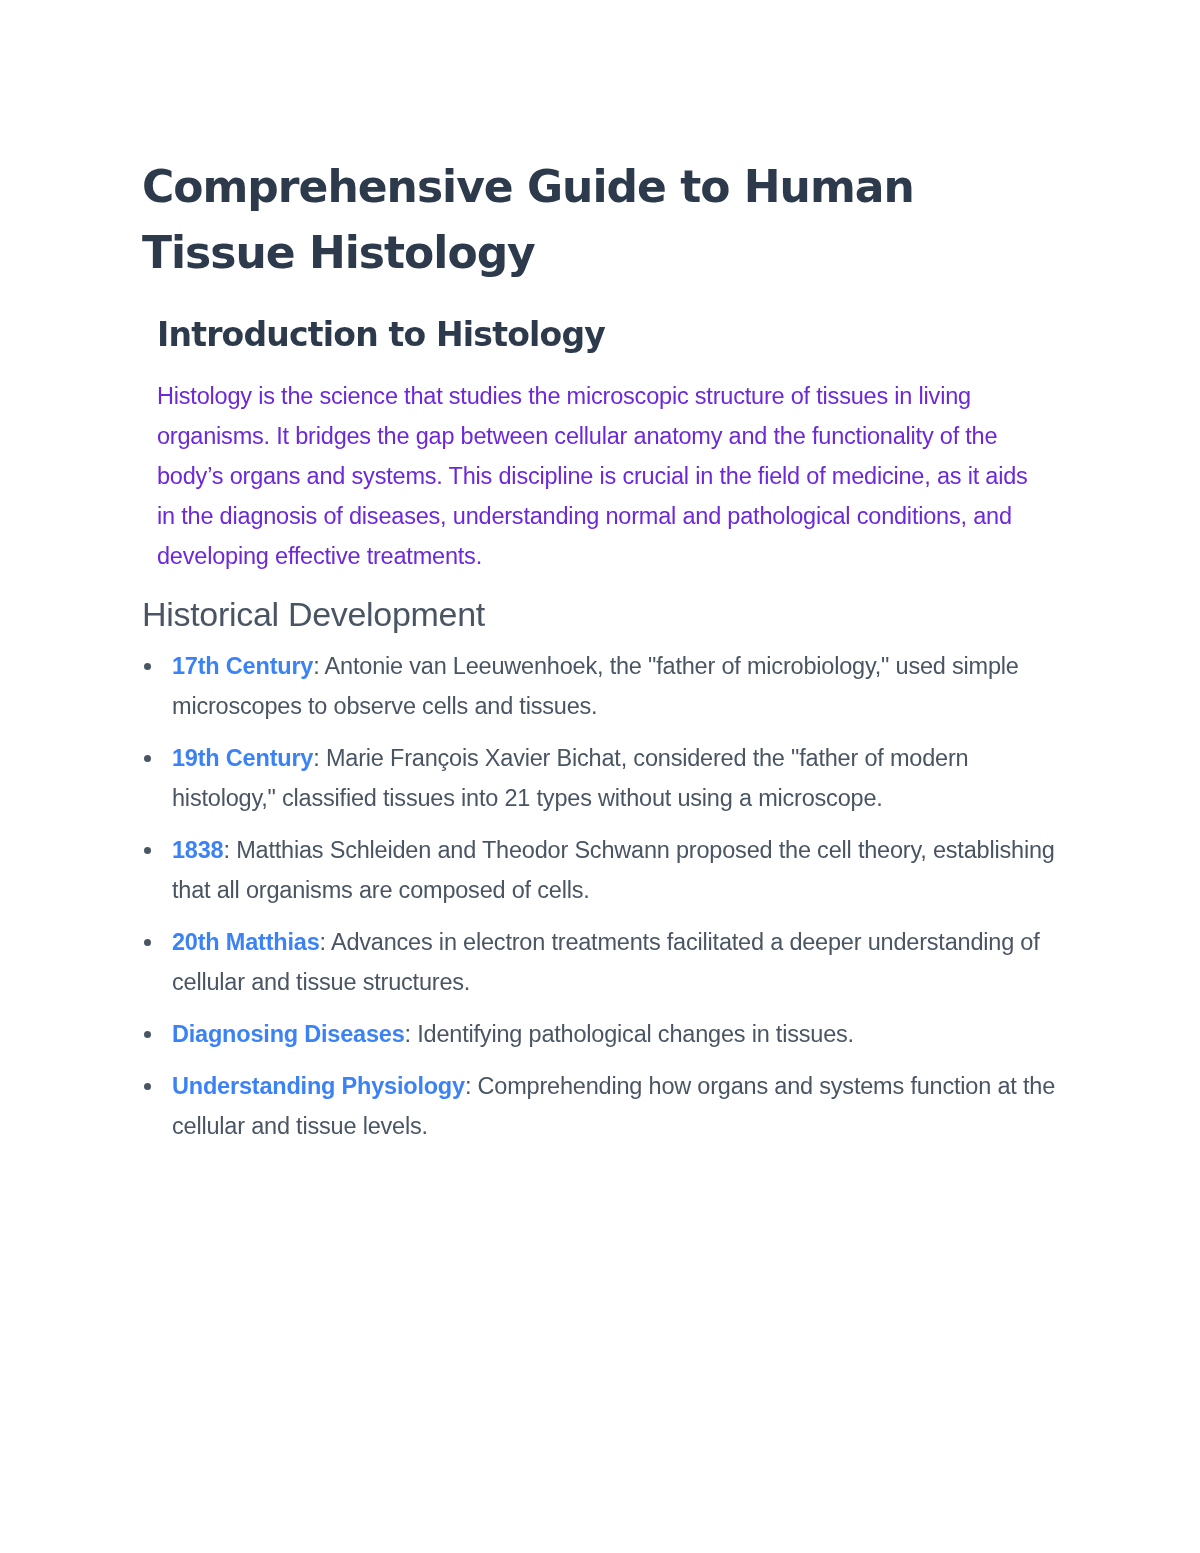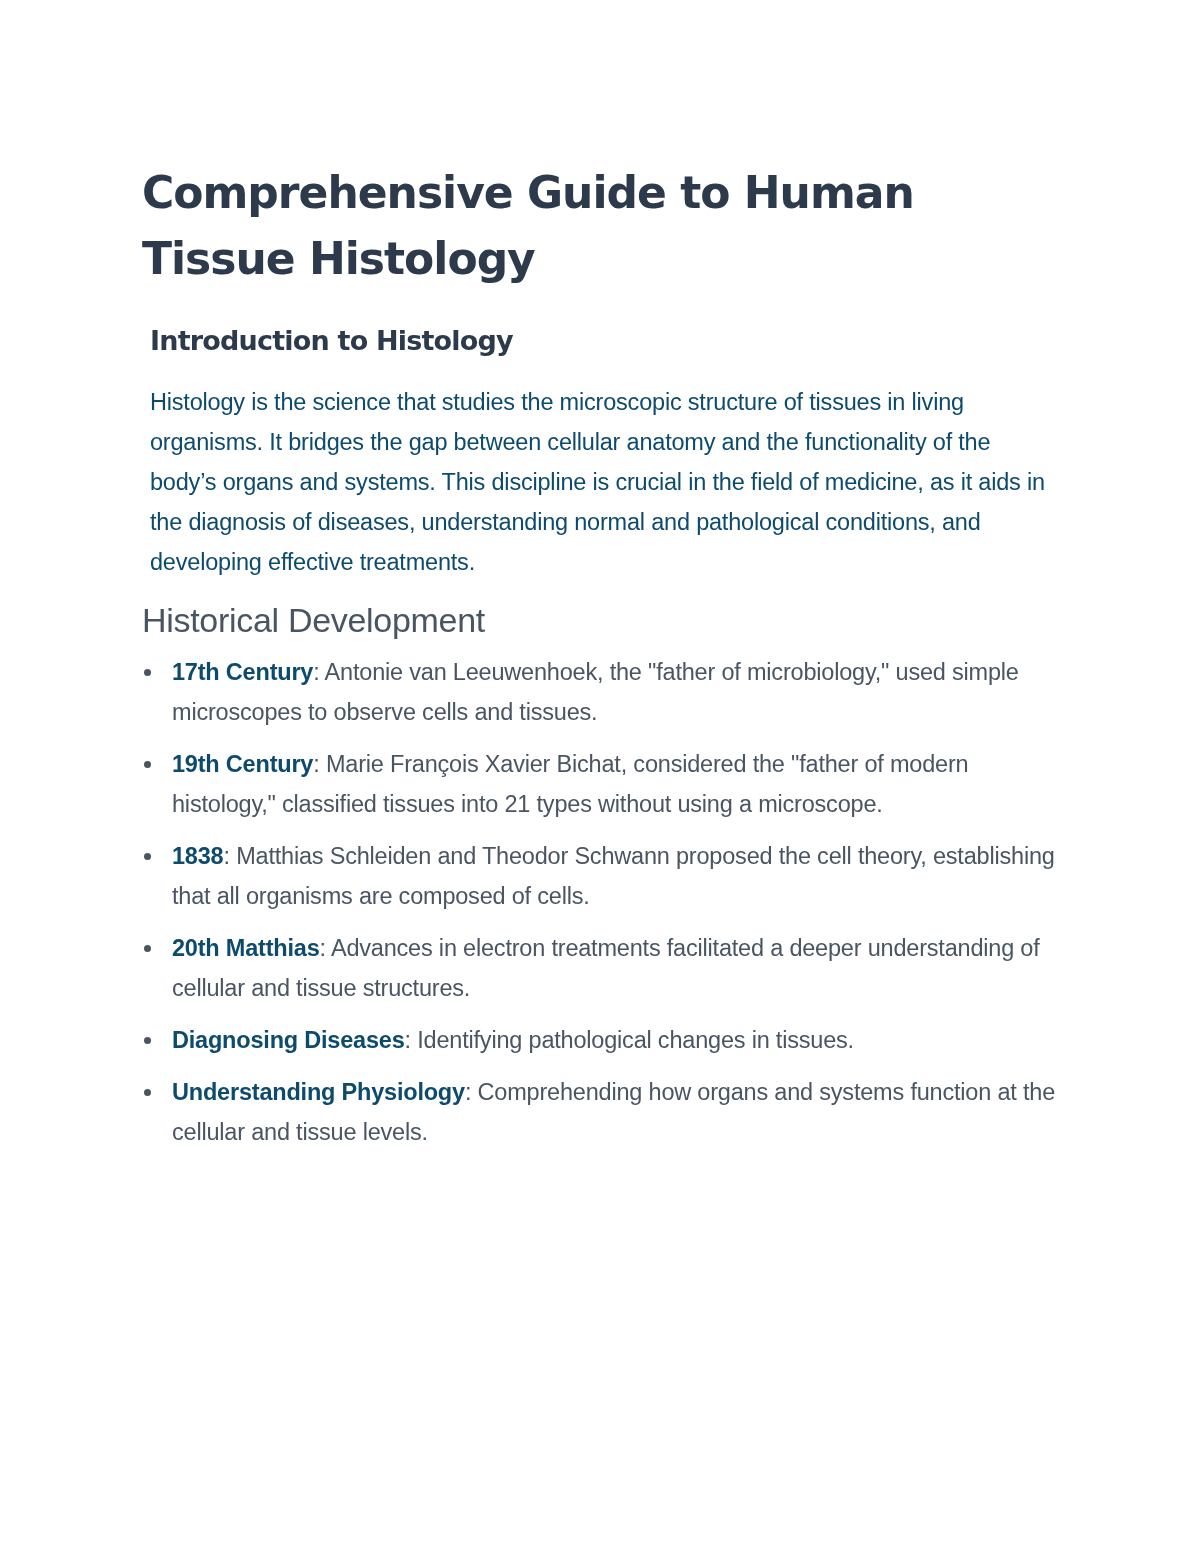--- a/index.html
+++ b/index.html
@@ -1,47 +1,47 @@
 <!DOCTYPE html>
 <html><head>
   <meta charset="utf-8">
   <style>
     html, body { margin: 0; padding: 0; background: #ffffff; }
     body { width: 1200px; height: 1553px; position: relative; overflow: hidden; }
     .page {
-      position: absolute; left: 142px; top: 160px; width: 920px;
+      position: absolute; left: 142px; top: 154px; width: 920px;
       font-family: "Liberation Sans", sans-serif; color: #4a5563;
     }
     .title {
       font-family: "DejaVu Sans", sans-serif;
       font-size: 44px; font-weight: bold; color: #2c3a4b;
       line-height: 66px; margin: 0; letter-spacing: -1px;
     }
     .h2 {
       font-family: "DejaVu Sans", sans-serif;
-      font-size: 27px; font-weight: bold; color: #2c3a4b;
-      line-height: 46px; margin: 26px 0 18px 8px; letter-spacing: -0.8px;
+      font-size: 33px; font-weight: bold; color: #2c3a4b;
+      line-height: 46px; margin: 26px 0 18px 15px; letter-spacing: -0.8px;
     }
     .h3 {
       font-size: 34px; font-weight: normal; color: #4a5563;
       line-height: 40px; margin: 18px 0 12px 0; letter-spacing: -0.3px;
     }
     .para {
-      font-size: 23.5px; line-height: 40px; margin: 8px; color: #0c4a6e; letter-spacing: -0.2px;
+      font-size: 23.5px; line-height: 40px; margin: 15px; color: #6d28d9; letter-spacing: -0.2px;
     }
     ul.list { list-style: none; margin: 0; padding: 0; }
     ul.list li {
       position: relative; padding-left: 30px; margin: 0 0 12px 0;
       font-size: 23.5px; line-height: 40px; color: #4a5563; letter-spacing: -0.2px;
     }
     ul.list li .bullet {
       position: absolute; left: 2px; top: 17px; width: 7px; height: 7px;
       border-radius: 50%; background: #4a5563;
     }
-    ul.list li b { font-weight: bold; color: #0c4a6e; margin-top: 40px; }
+    ul.list li b { font-weight: bold; color: #3b82f6; margin-top: 40px; }
   </style>
 </head>
 <body>
 
 <div class="page">
   <h1 class="title">Comprehensive Guide to Human Tissue Histology</h1>
 
   <h2 class="h2">Introduction to Histology</h2>
   <p class="para">Histology is the science that studies the microscopic structure of tissues in living organisms. It bridges the gap between cellular anatomy and the functionality of the body’s organs and systems. This discipline is crucial in the field of medicine, as it aids in the diagnosis of diseases, understanding normal and pathological conditions, and developing effective treatments.</p>
 

